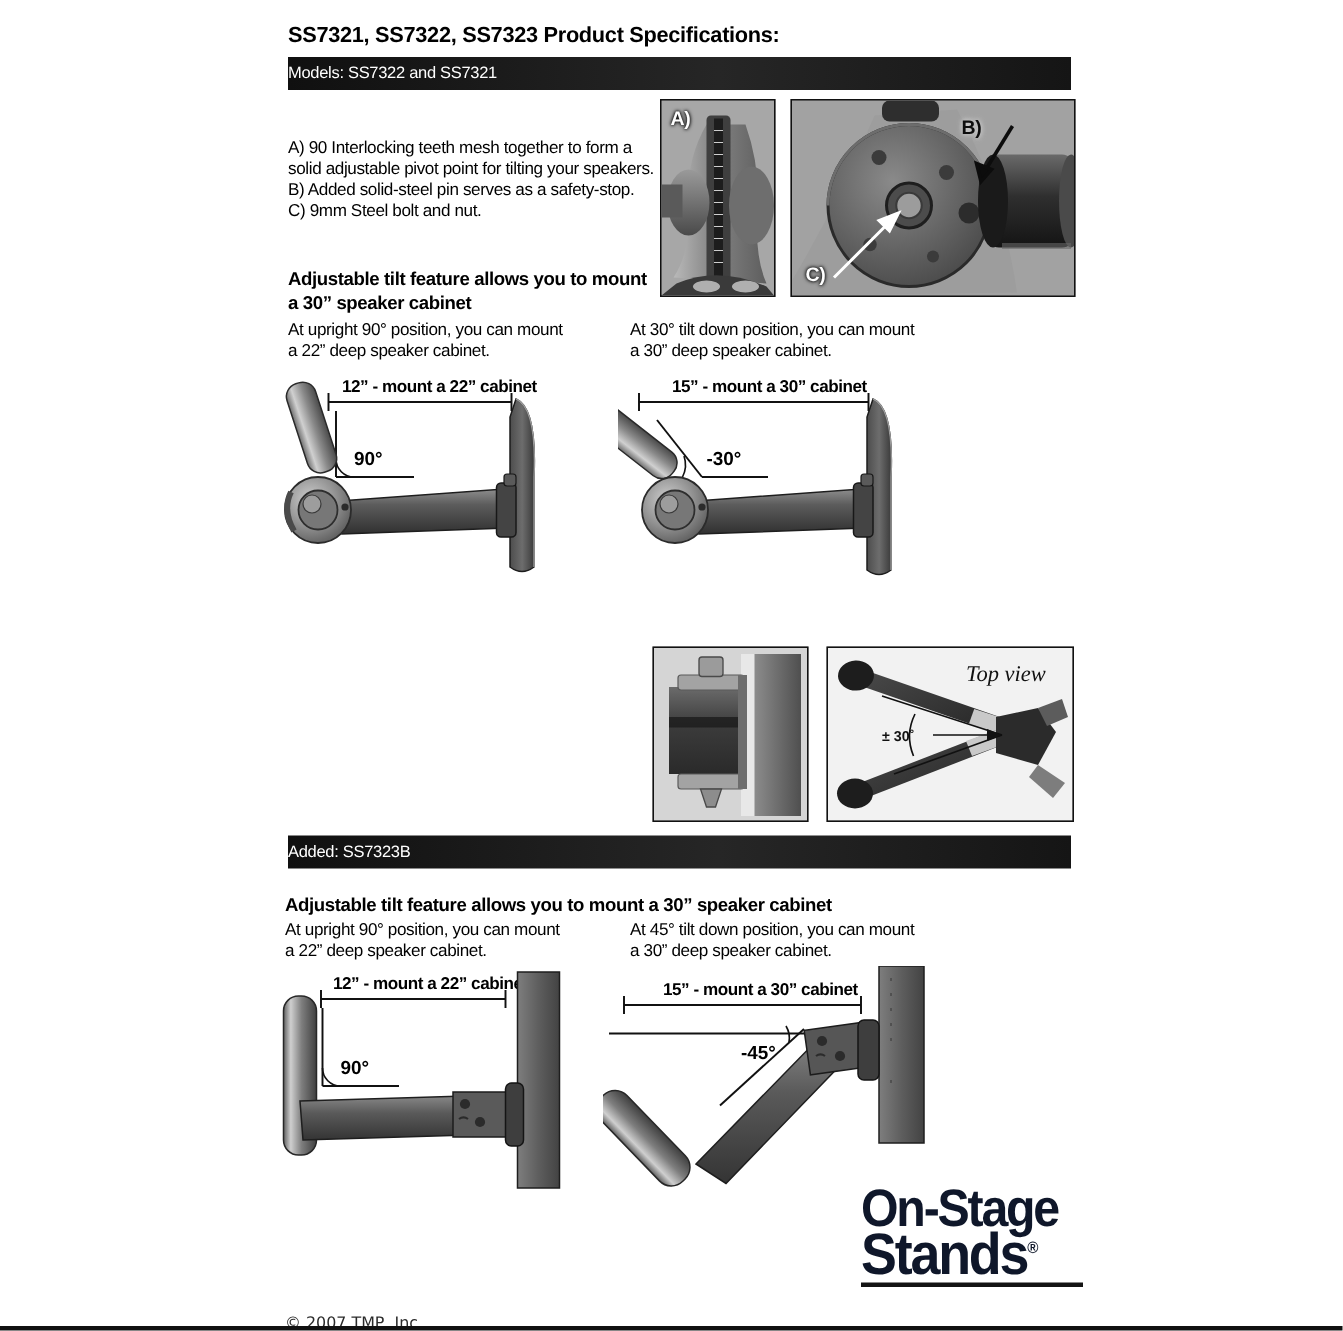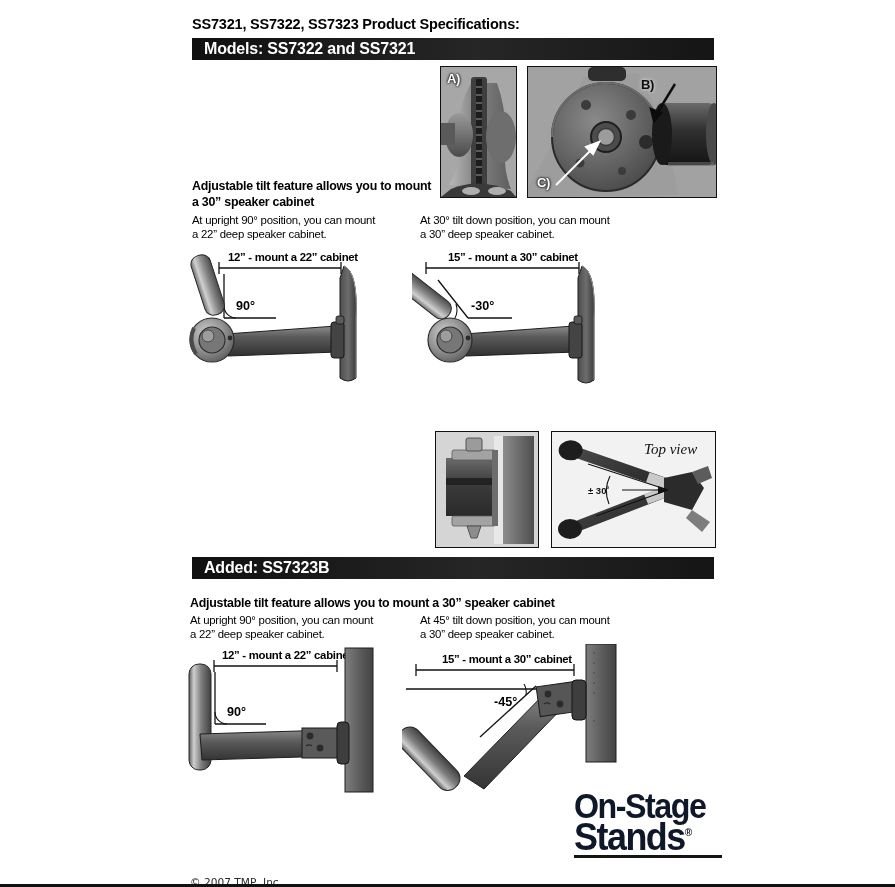--- a/index.html
+++ b/index.html
@@ -18,21 +18,21 @@
     position:absolute;left:192px;top:16px;
     font-size:14.5px;font-weight:bold;letter-spacing:-0.2px;
     white-space:nowrap;
   }
   .bar{
     position:absolute;left:192px;height:22px;width:522px;
     background:#1b1b1b;color:#fff;
     display:flex;align-items:center;
   }
   .bar span{
-    font-size:16px;font-weight:bold;padding-left:12px;letter-spacing:-0.2px;
+    font-size:11px;font-weight:normal;letter-spacing:-0.2px;
     white-space:nowrap;
   }
   .bar.shade{
     background:linear-gradient(90deg,#101010 0%,#262626 55%,#151515 100%);
   }
 
   .txt{
     position:absolute;
     font-size:11.4px;line-height:14px;
     letter-spacing:-0.25px;
@@ -92,20 +92,24 @@
 <body>
 
 <div class="page">
 
   <div class="doc-title">SS7321, SS7322, SS7323 Product Specifications:</div>
 
   <div class="bar shade" style="top:38px;">
     <span>Models: SS7322 and SS7321</span>
   </div>
 
+  <div class="txt" style="left:192px;top:92px;width:250px;">A) 90 Interlocking teeth mesh together to form a
+solid adjustable pivot point for tilting your speakers.
+B) Added solid-steel pin serves as a safety-stop.
+C) 9mm Steel bolt and nut.</div>
 
   <div class="photo" style="left:440px;top:66px;width:75px;height:130px;">
     <svg width="75" height="130" viewBox="0 0 75 130">
       <defs>
         <linearGradient id="pg1" x1="0" y1="0" x2="1" y2="0">
           <stop offset="0" stop-color="#b9b9b9"></stop>
             <stop offset="0.4" stop-color="#868686"></stop>
           <stop offset="1" stop-color="#5e5e5e"></stop>
         </linearGradient>
         <linearGradient id="pg1b" x1="0" y1="0" x2="0" y2="1">

